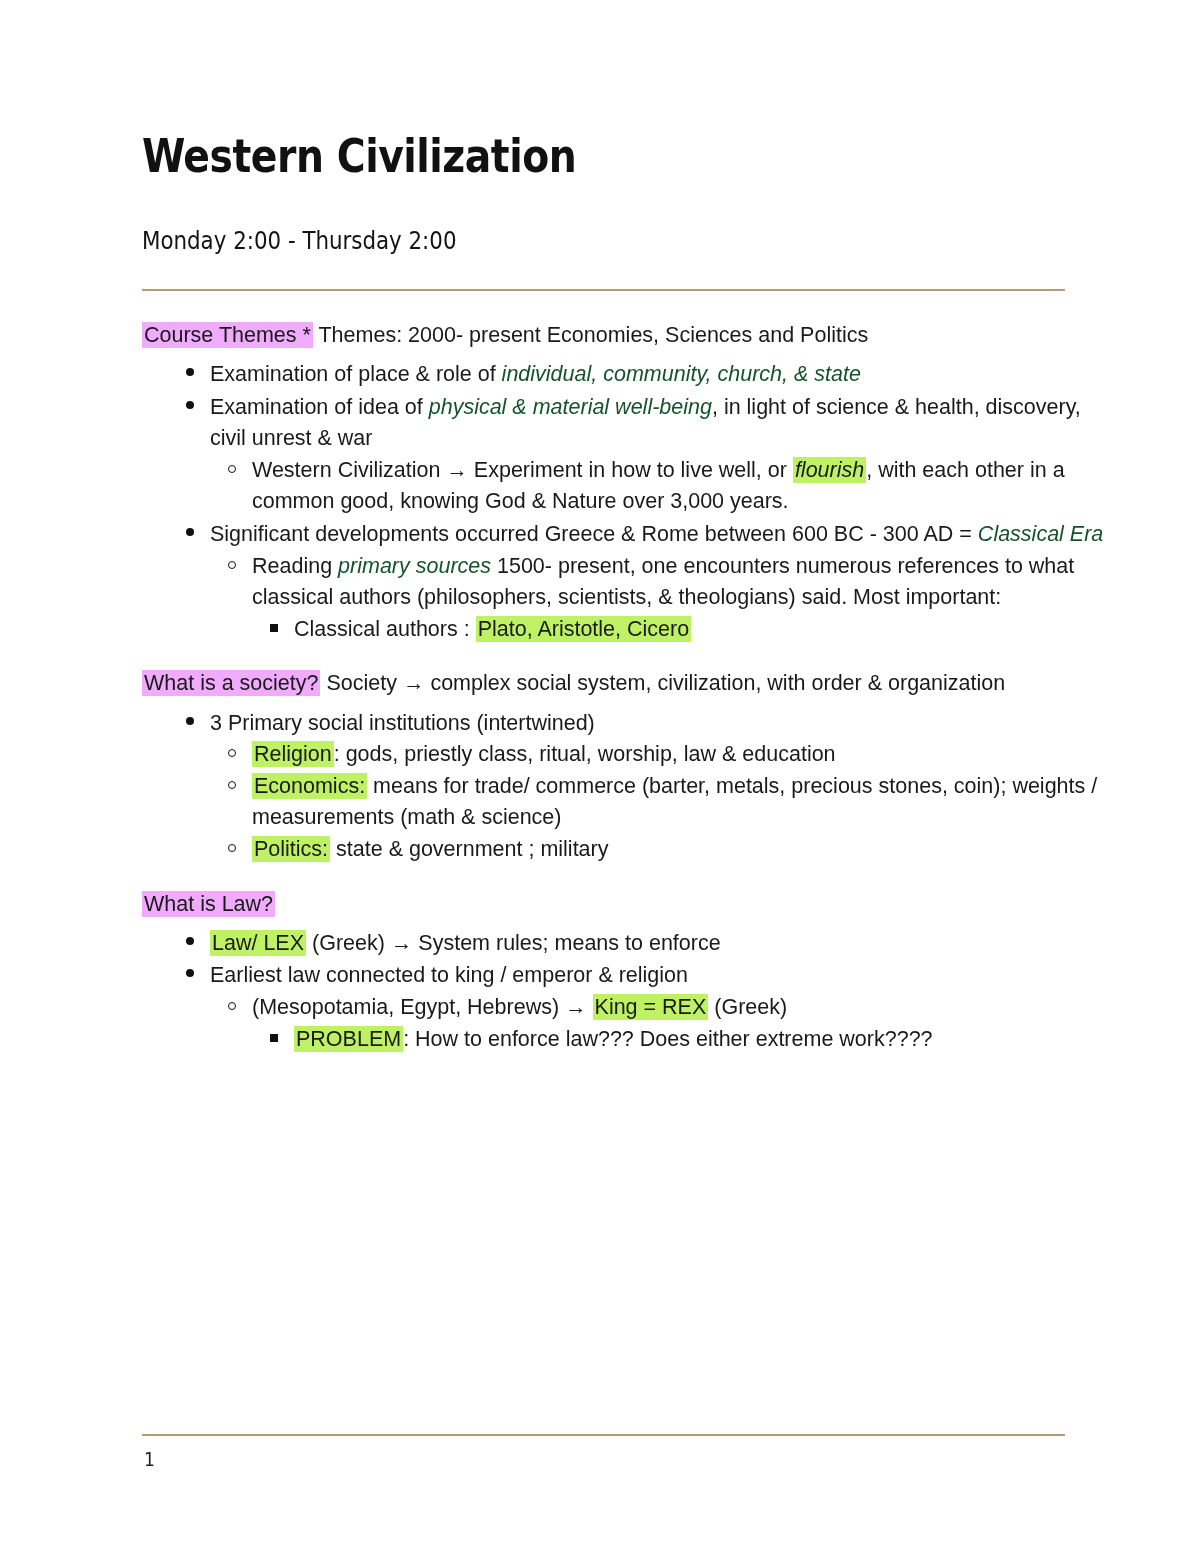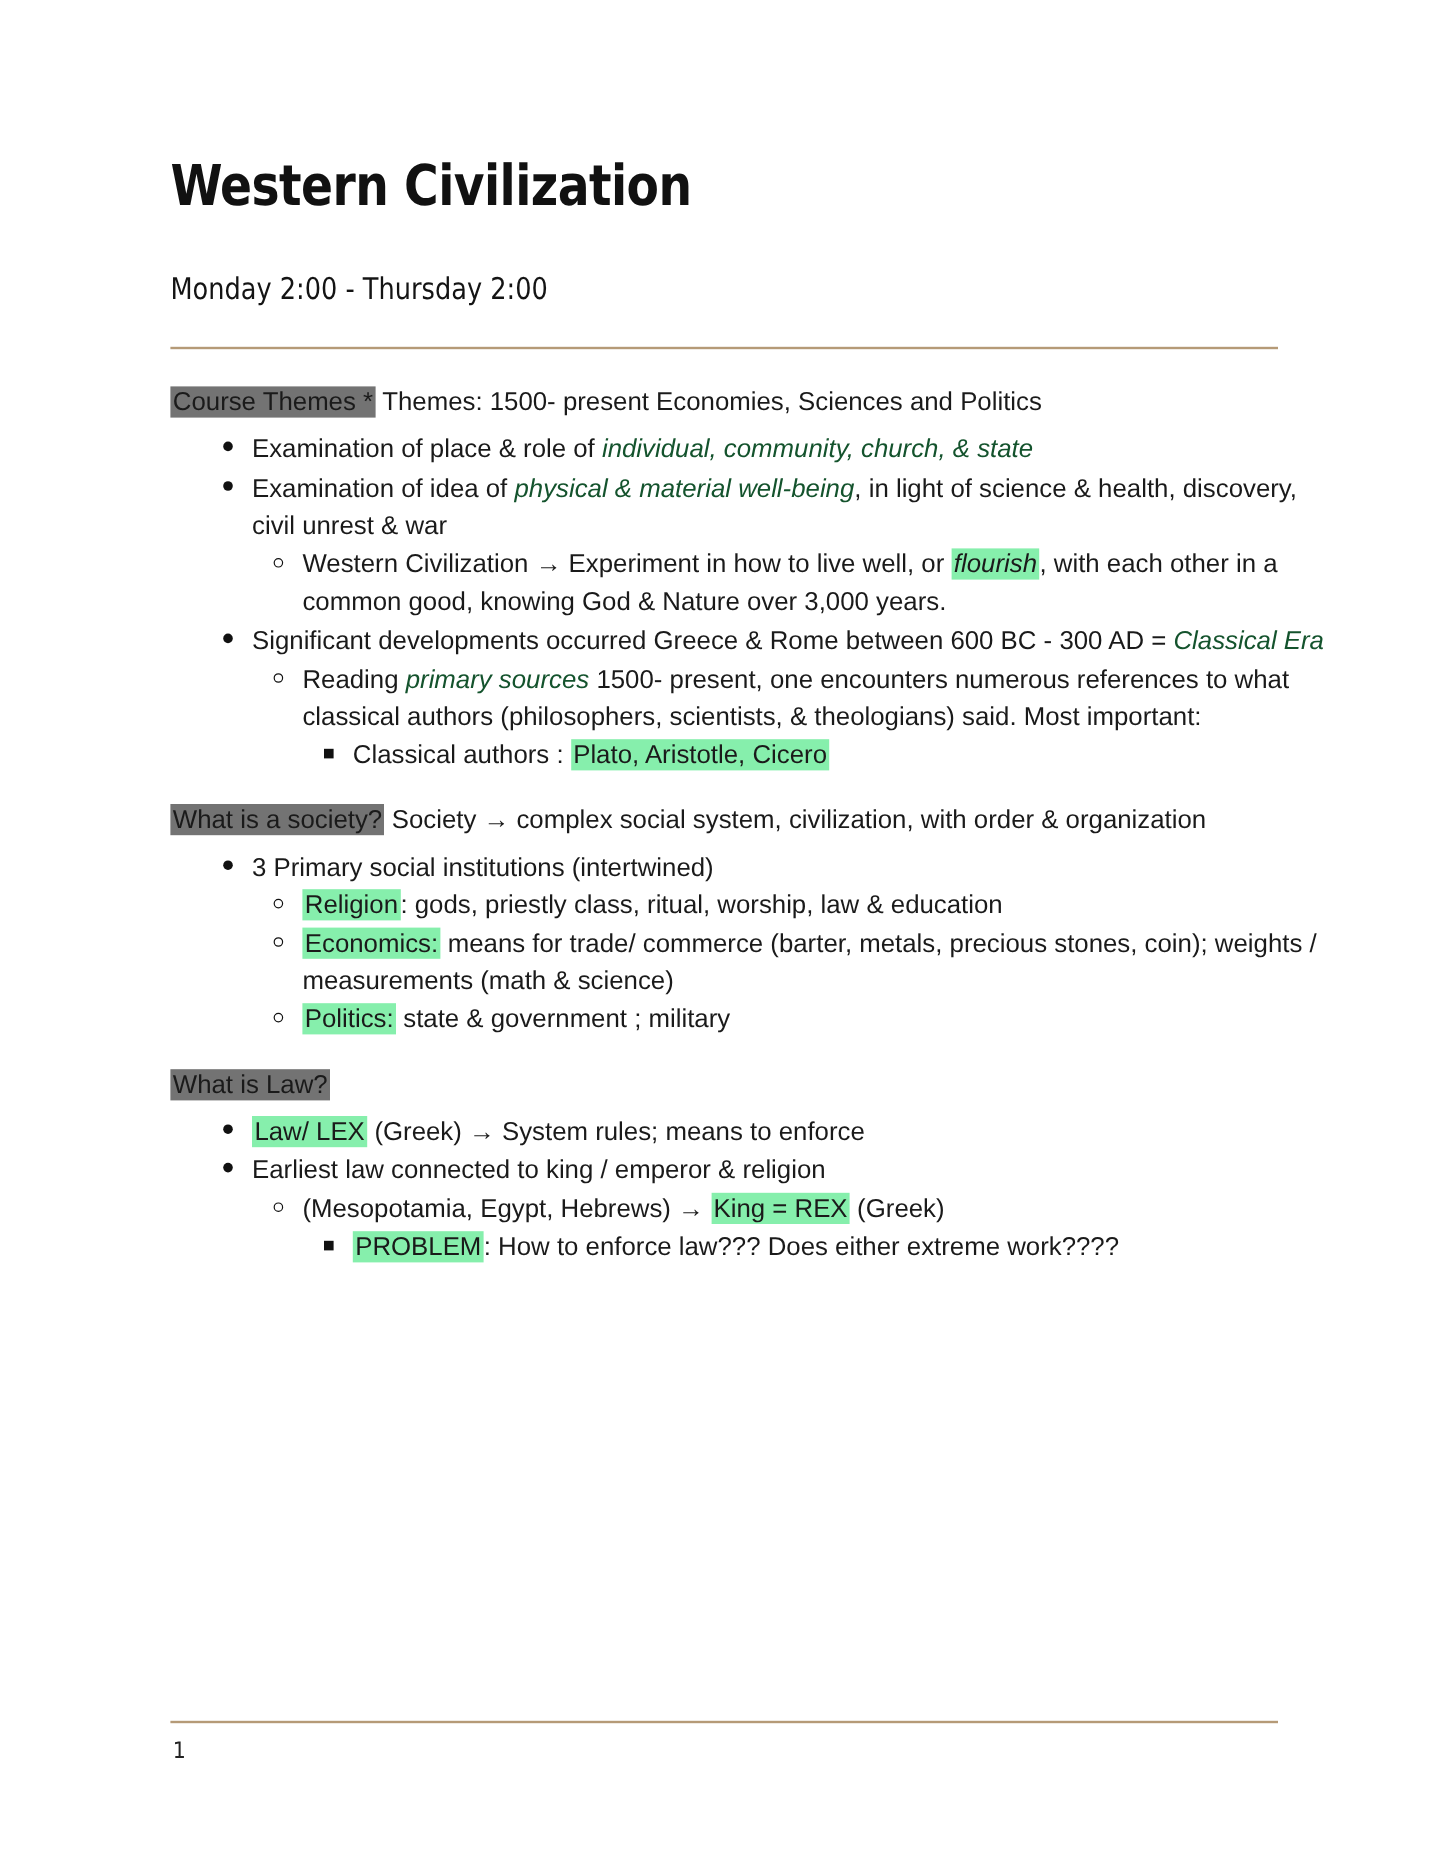--- a/index.html
+++ b/index.html
@@ -48,26 +48,26 @@
     margin: 34px 0 0 0;
     width: 923px;
   }
   .section-lead {
     font-size: 21.5px;
     line-height: 1.5;
     margin-top: 28px;
     color: #1a1a1a;
   }
   .hl-orange {
-    background: #737373;
+    background: #f0abfc;
     padding: 1px 2px;
     text-align: center;
   }
   .hl-blue {
-    background: #86efac;
+    background: #bef264;
     padding: 1px 2px;
   }
   .blue-text {
     color: #14532d;
     font-style: italic;
   }
   ul.l1 {
     list-style: none;
     margin: 8px 0 0 0;
     padding: 0;
@@ -157,21 +157,21 @@
 <body>
 
 <div class="page">
 
   <h1 class="doc-title">Western Civilization</h1>
   <div class="doc-subtitle">Monday 2:00 - Thursday 2:00</div>
 
   <hr class="rule">
 
   <div class="section-lead">
-    <span class="hl-orange">Course Themes *</span><span> Themes: 1500- present Economies, Sciences and Politics</span>
+    <span class="hl-orange">Course Themes *</span><span> Themes: 2000- present Economies, Sciences and Politics</span>
   </div>
 
   <ul class="l1">
     <li>
       <span class="bullet"></span>
       <span>Examination of place &amp; role of </span><span class="blue-text">individual, community, church, &amp; state</span>
     </li>
     <li>
       <span class="bullet"></span>
       <span>Examination of idea of </span><span class="blue-text">physical &amp; material well-being</span><span>, in light of science &amp; health, discovery, civil unrest &amp; war</span>

